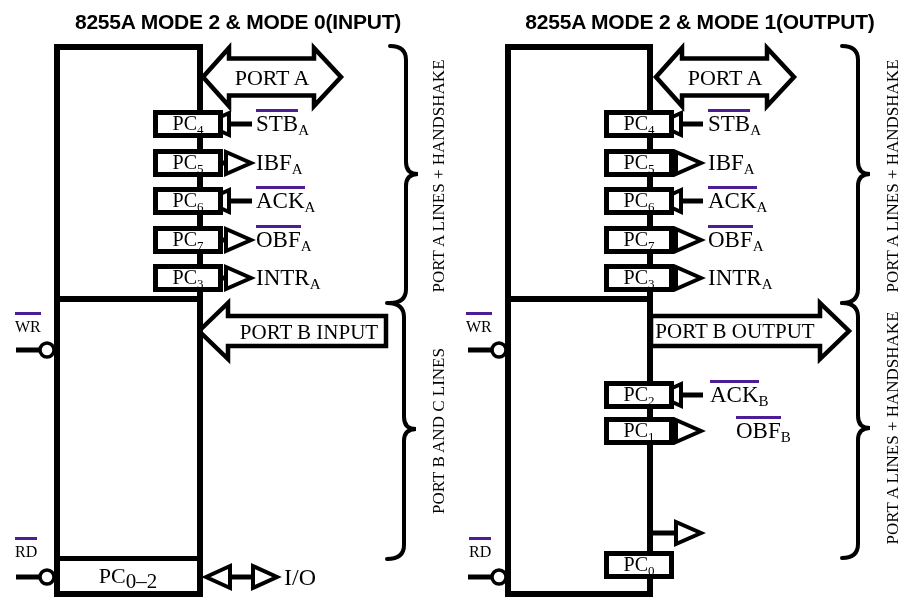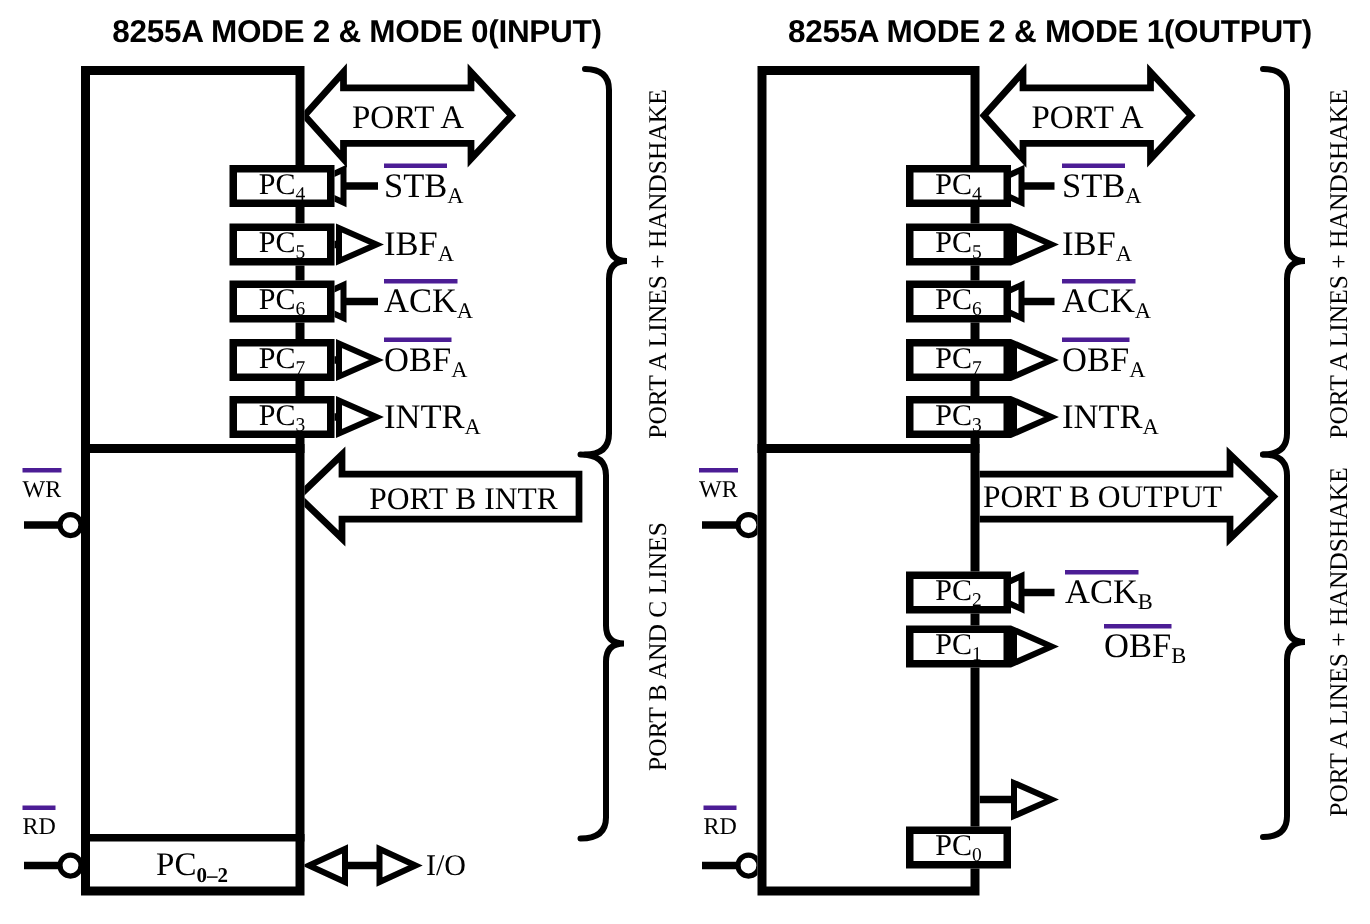--- a/index.html
+++ b/index.html
@@ -14,22 +14,22 @@
          box-sizing:border-box;text-align:center;font-size:20px;line-height:16px;white-space:nowrap;}
   .pcbox sub{font-size:13px;vertical-align:-4px;}
   .sig{position:absolute;font-size:23px;line-height:30px;white-space:nowrap;}
   .sig sub{font-size:15px;vertical-align:-4px;}
   .ovl{display:inline-block;border-top:3px solid #4c1d95;padding-top:1px;line-height:22px;}
   .arrowtext{position:absolute;font-size:21px;line-height:26px;text-align:center;white-space:nowrap;font-family:Liberation Serif, serif;}
   .vlabel{position:absolute;width:280px;height:22px;font-size:17px;line-height:22px;
           text-align:center;white-space:nowrap;transform:rotate(-90deg);}
   .pinlbl{position:absolute;font-size:16px;line-height:26px;white-space:nowrap;}
   .striptext{position:absolute;font-size:22px;line-height:30px;text-align:center;white-space:nowrap;}
-  .striptext sub{font-size:14px;vertical-align:-5px;font-weight:bold;}
-  .iolbl{position:absolute;font-size:20px;line-height:30px;white-space:nowrap;}
+  .striptext sub{font-size:21px;vertical-align:-5px;}
+  .iolbl{position:absolute;font-size:24px;line-height:30px;white-space:nowrap;}
 </style>
 </head>
 <body>
 
 <div id="stage">
 
   <svg id="shapes" width="913" height="616" viewBox="0 0 913 616">
 
     <polygon points="203,77 229,48 229,58.5 314,58.5 314,48 341,77 314,106 314,95.5 229,95.5 229,106" fill="#fff" stroke="#000" stroke-width="4.5"></polygon>
 
@@ -136,21 +136,21 @@
   <div class="pcbox" style="left:153px;top:226px;"><span>PC</span><sub>7</sub></div>
   <div class="pcbox" style="left:153px;top:264px;"><span>PC</span><sub>3</sub></div>
 
   <div class="sig" style="left:256px;top:109px;"><span class="ovl">STB</span><sub>A</sub></div>
   <div class="sig" style="left:256px;top:148px;"><span>IBF</span><sub>A</sub></div>
   <div class="sig" style="left:256px;top:186px;"><span class="ovl">ACK</span><sub>A</sub></div>
   <div class="sig" style="left:256px;top:225px;"><span class="ovl">OBF</span><sub>A</sub></div>
   <div class="sig" style="left:256px;top:263px;"><span>INTR</span><sub>A</sub></div>
 
   <div class="arrowtext" style="left:233px;top:65px;width:78px;font-size:22px;">PORT A</div>
-  <div class="arrowtext" style="left:234px;top:319px;width:150px;">PORT B INTR</div>
+  <div class="arrowtext" style="left:234px;top:319px;width:150px;">PORT B INPUT</div>
 
   <div class="vlabel" style="left:299px;top:165px;">PORT A LINES + HANDSHAKE</div>
   <div class="vlabel" style="left:299px;top:420px;">PORT B AND C LINES</div>
 
   <div class="pinlbl" style="left:15px;top:312px;"><span class="ovl">WR</span></div>
   <div class="pinlbl" style="left:15px;top:537px;"><span class="ovl">RD</span></div>
 
   <div class="striptext" style="left:88px;top:561px;width:80px;"><span>PC</span><sub>0–2</sub></div>
   <div class="iolbl" style="left:284px;top:562px;">I/O</div>
 

